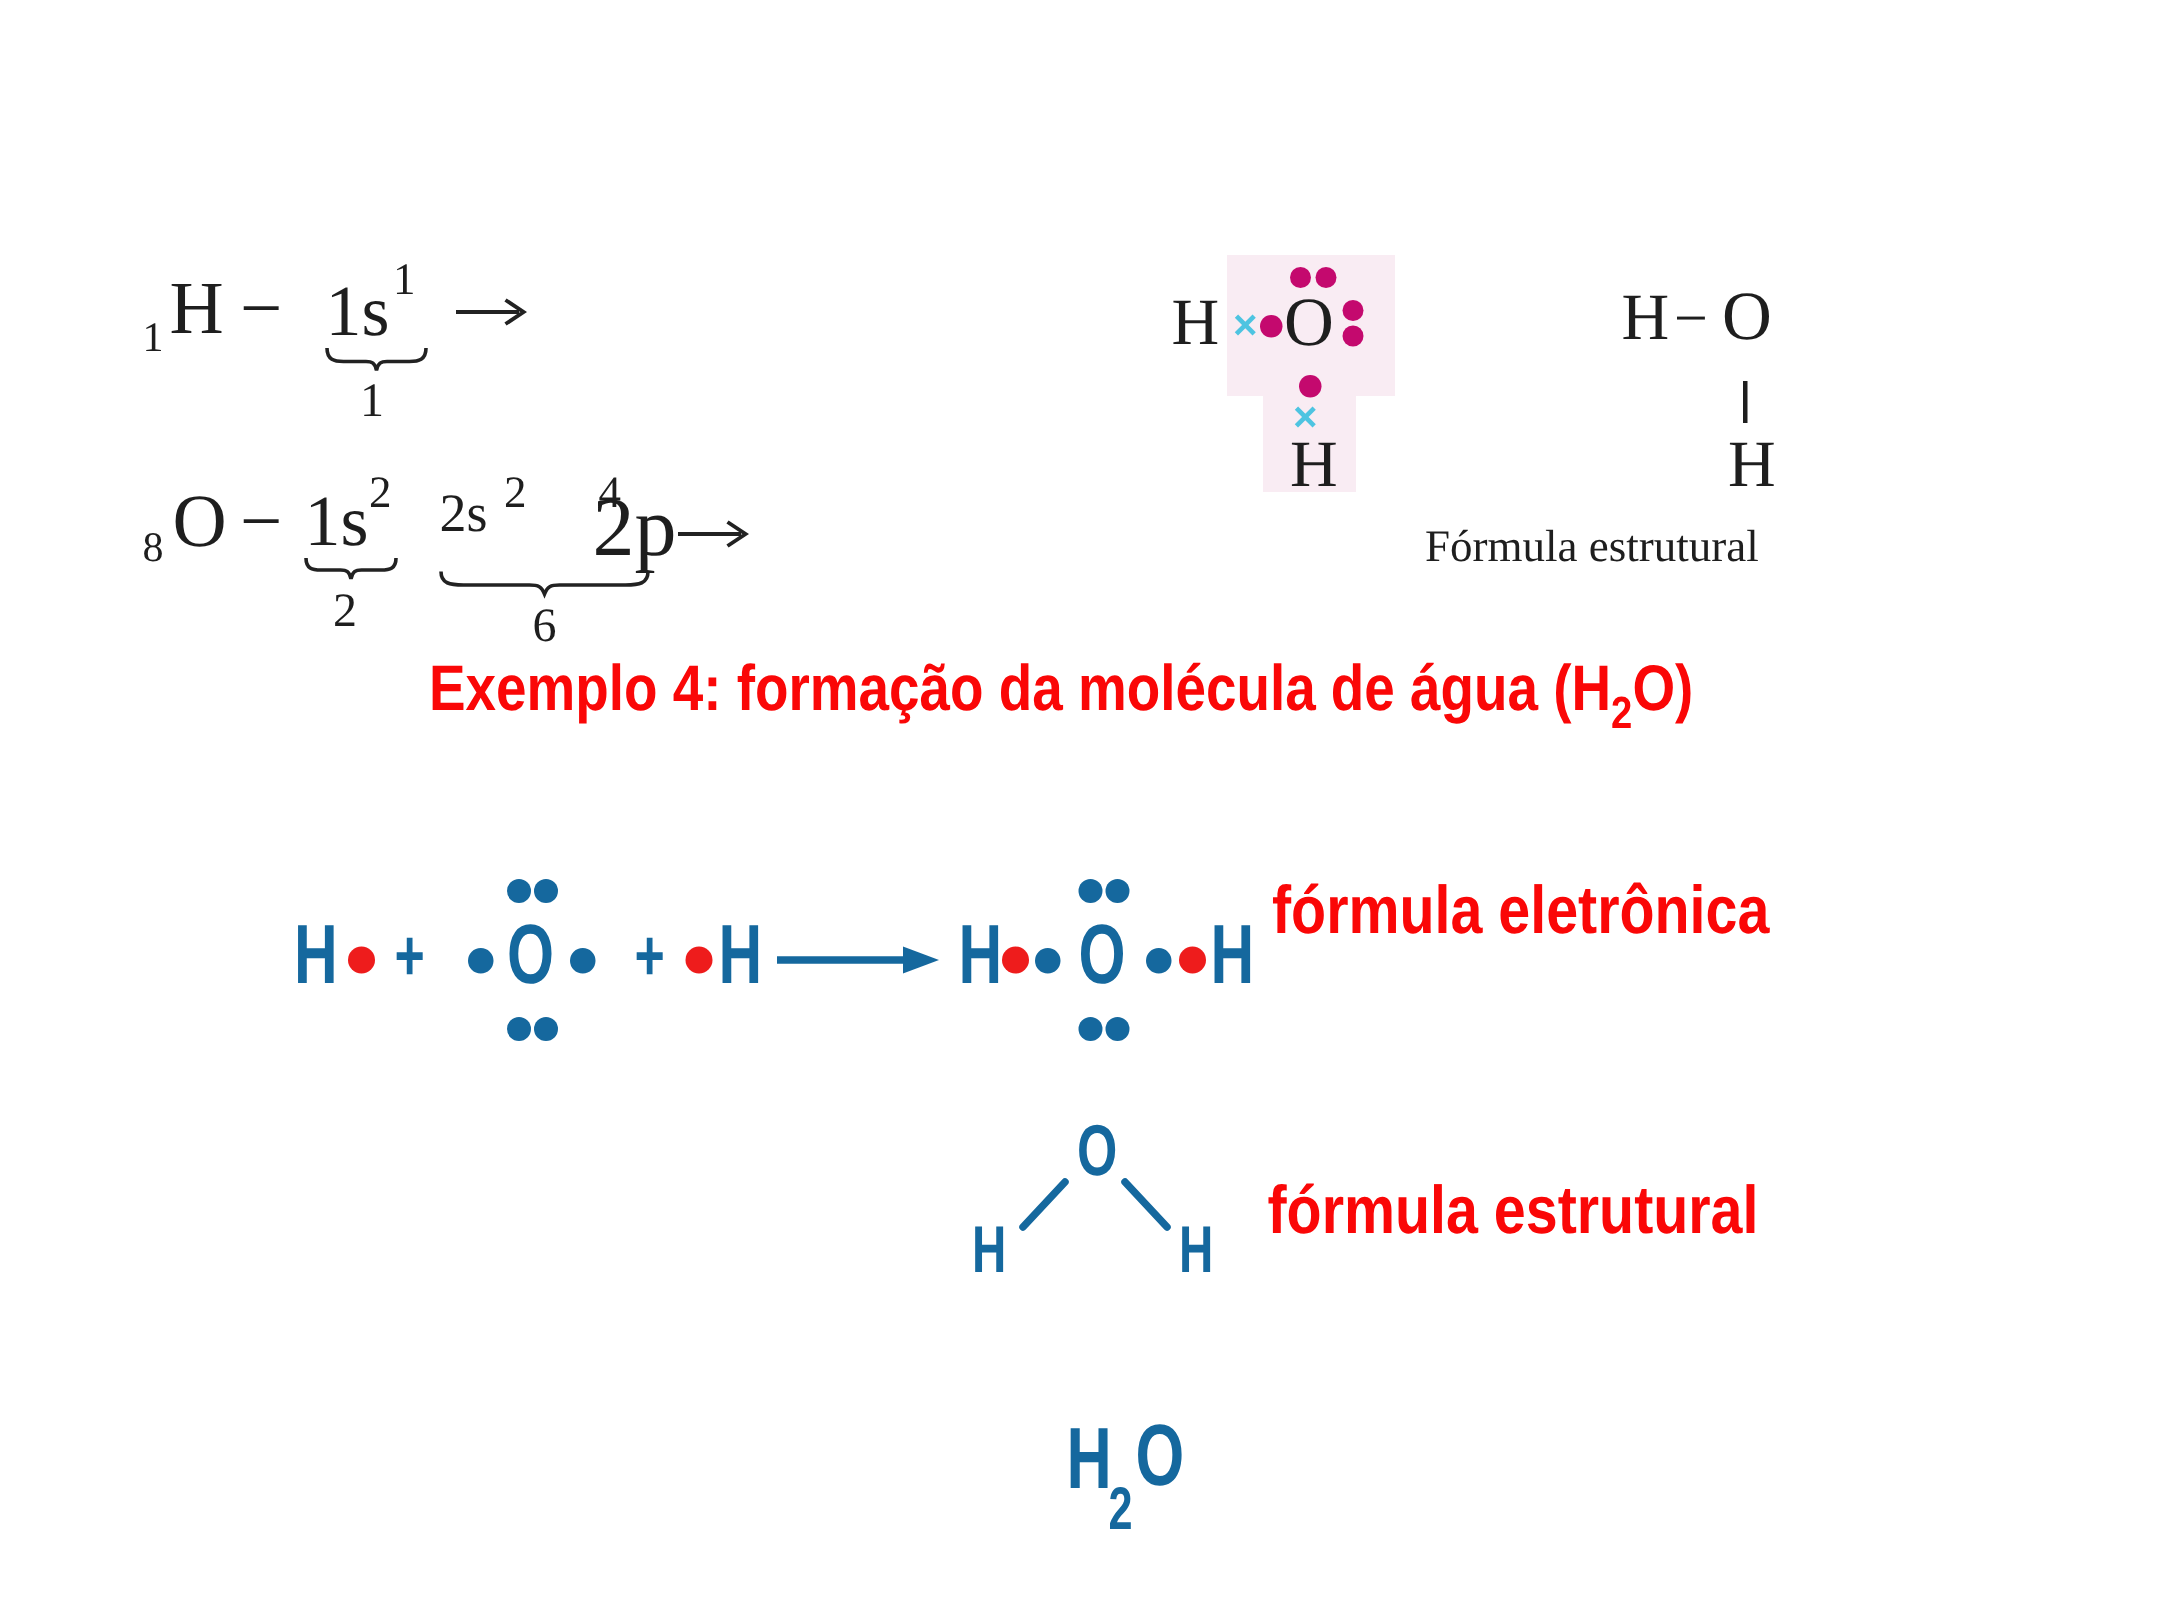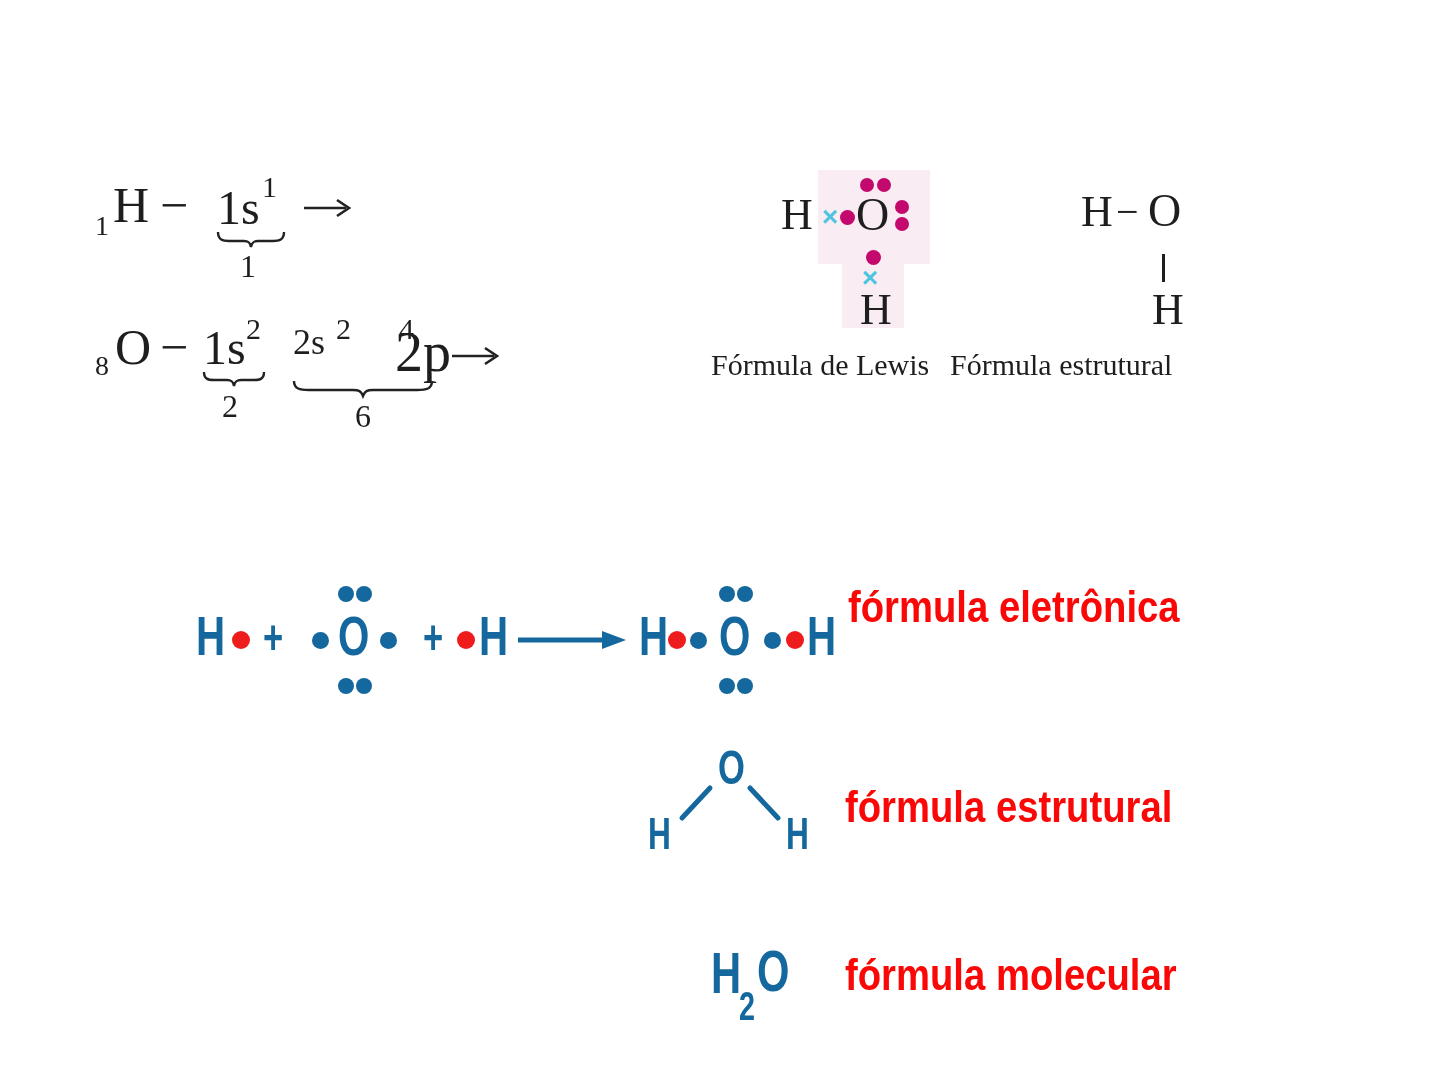--- a/index.html
+++ b/index.html
@@ -69,29 +69,31 @@
   <span class="abs sans cyan" style="left:822px; top:203px; font-size:28px;">×</span>
   <div class="dot mdot" style="left:840px; top:210px; width:15px; height:15px;"></div>
   <span class="abs serif" style="left:856px; top:192px; font-size:46px;">O</span>
   <div class="dot mdot" style="left:860px; top:178px; width:14px; height:14px;"></div>
   <div class="dot mdot" style="left:877px; top:178px; width:14px; height:14px;"></div>
   <div class="dot mdot" style="left:895px; top:200px; width:14px; height:14px;"></div>
   <div class="dot mdot" style="left:895px; top:217px; width:14px; height:14px;"></div>
   <div class="dot mdot" style="left:866px; top:250px; width:15px; height:15px;"></div>
   <span class="abs sans cyan" style="left:862px; top:264px; font-size:28px;">×</span>
   <span class="abs serif" style="left:860px; top:288px; font-size:44px;">H</span>
-  <span class="abs serif" style="left:711px; top:350px; font-size:30px;">Fórmula de Lewis</span>
 
   <span class="abs serif" style="left:1081px; top:190px; font-size:44px;">H</span>
   <span class="abs serif" style="left:1116px; top:192px; font-size:40px;">−</span>
   <span class="abs serif" style="left:1148px; top:188px; font-size:46px;">O</span>
   <div class="vbond" style="left:1162px; top:254px; width:3px; height:28px;"></div>
   <span class="abs serif" style="left:1152px; top:288px; font-size:44px;">H</span>
   <span class="abs serif" style="left:950px; top:350px; font-size:30px;">Fórmula estrutural</span>
 
+  <div class="abs sans redtxt" style="left:286px; top:438px; font-size:43px;">
+    <span class="rlabel"><span>Exemplo 4: formação da molécula de água (H</span><span class="titlesub">2</span><span>O)</span></span>
+  </div>
 
   <span class="abs sans blue cond" style="left:196px; top:608px; font-size:56px;">H</span>
   <div class="dot rdot" style="left:232px; top:631px; width:18px; height:18px;"></div>
   <span class="abs sans blue cond" style="left:263px; top:614px; font-size:48px;">+</span>
   <div class="dot bdot" style="left:312px; top:632px; width:17px; height:17px;"></div>
   <span class="abs sans blue cond" style="left:338px; top:608px; font-size:56px;">O</span>
   <div class="dot bdot" style="left:338px; top:586px; width:16px; height:16px;"></div>
   <div class="dot bdot" style="left:356px; top:586px; width:16px; height:16px;"></div>
   <div class="dot bdot" style="left:338px; top:678px; width:16px; height:16px;"></div>
   <div class="dot bdot" style="left:356px; top:678px; width:16px; height:16px;"></div>
@@ -121,15 +123,14 @@
     <line x1="34" y1="4" x2="6" y2="34" stroke="#15689e" stroke-width="5" stroke-linecap="round"></line>
     <line x1="74" y1="4" x2="102" y2="34" stroke="#15689e" stroke-width="5" stroke-linecap="round"></line>
   </svg>
   <span class="abs sans blue cond" style="left:648px; top:812px; font-size:44px;">H</span>
   <span class="abs sans blue cond" style="left:786px; top:812px; font-size:44px;">H</span>
   <span class="abs sans redtxt" style="left:845px; top:784px; font-size:45px;"><span class="rlabel">fórmula estrutural</span></span>
 
   <span class="abs sans blue cond" style="left:711px; top:944px; font-size:58px;">H</span>
   <span class="abs sans blue cond" style="left:739px; top:986px; font-size:40px;">2</span>
   <span class="abs sans blue cond" style="left:757px; top:942px; font-size:58px;">O</span>
-  <span class="abs sans redtxt" style="left:845px; top:952px; font-size:45px;"><span class="rlabel">fórmula molecular</span></span>
 
 </div>
 
 </body></html>

